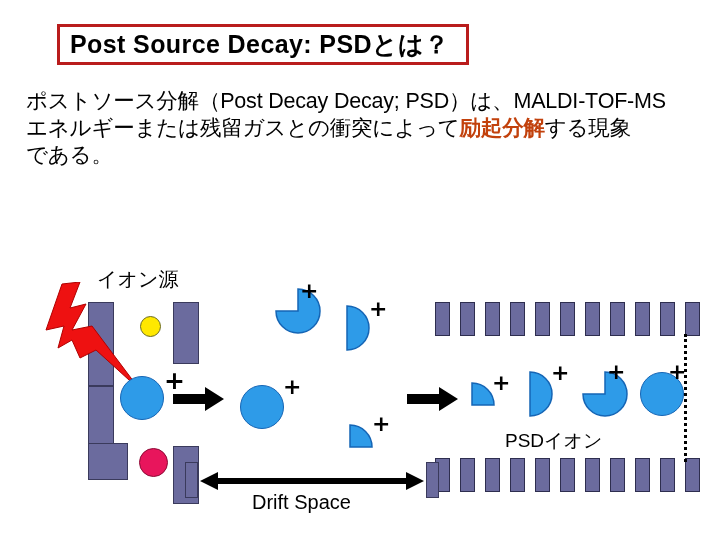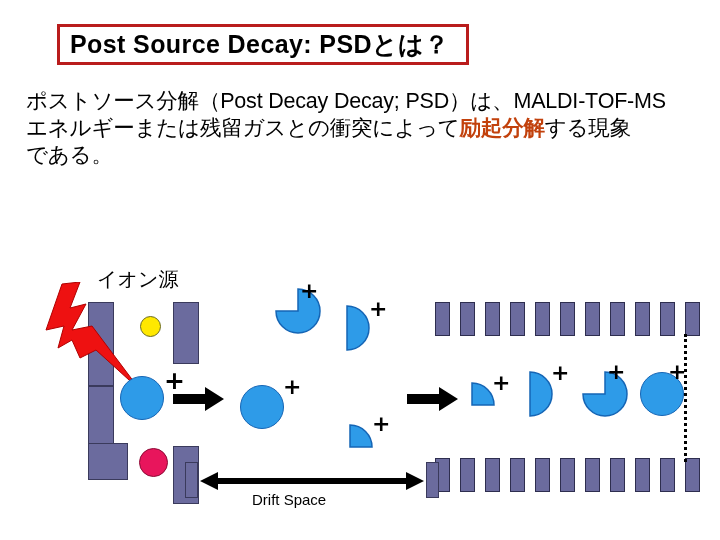--- a/index.html
+++ b/index.html
@@ -62,21 +62,21 @@
     background:#6B6B9E;
     border:1.5px solid #2e2e4f;
     box-sizing:border-box;
     width:15px;height:34px;
   }
 
   
   .lbl{position:absolute;font-size:19px;white-space:nowrap;}
   #label-ion-source{left:97px;top:8px;font-size:20px;}
   #label-psd-ion{left:505px;top:170px;font-size:19px;}
-  #label-drift-space{left:252px;top:233px;font-size:15px;}
+  #label-drift-space{left:252px;top:233px;font-size:20px;}
 
   
   .ion{position:absolute;}
   .circle{
     border-radius:50%;
     background:#2E9BE8;
     border:1.5px solid #1565b5;
     box-sizing:border-box;
   }
   .yellow-dot{
@@ -228,20 +228,21 @@
     <div class="shape ion" style="left:583px;top:114px;width:44px;height:44px;">
       <svg width="44" height="44" viewBox="0 0 44 44">
         <path d="M22,22 L22,0 A22,22 0 1,1 0,22 L22,22 Z" fill="#2E9BE8" stroke="#1565b5" stroke-width="1.5"></path>
       </svg>
     </div>
     <div class="plus small" style="left:607px;top:103px;">+</div>
 
     <div class="circle ion" style="left:640px;top:114px;width:44px;height:44px;"></div>
     <div class="plus small" style="left:668px;top:103px;">+</div>
 
+    <div class="lbl" id="label-psd-ion">PSDイオン</div>
 
     <div id="dotted-line" style="left:684px;top:76px;height:128px;"></div>
 
     <div class="arrow-r" style="left:200px;top:212px;width:224px;height:22px;">
       <svg width="224" height="22" viewBox="0 0 224 22">
         <polygon points="0,11 18,2 18,8 206,8 206,2 224,11 206,20 206,14 18,14 18,20" fill="#000"></polygon>
       </svg>
     </div>
 
     <div class="plate" style="left:185px;top:204px;width:13px;height:36px;"></div>

